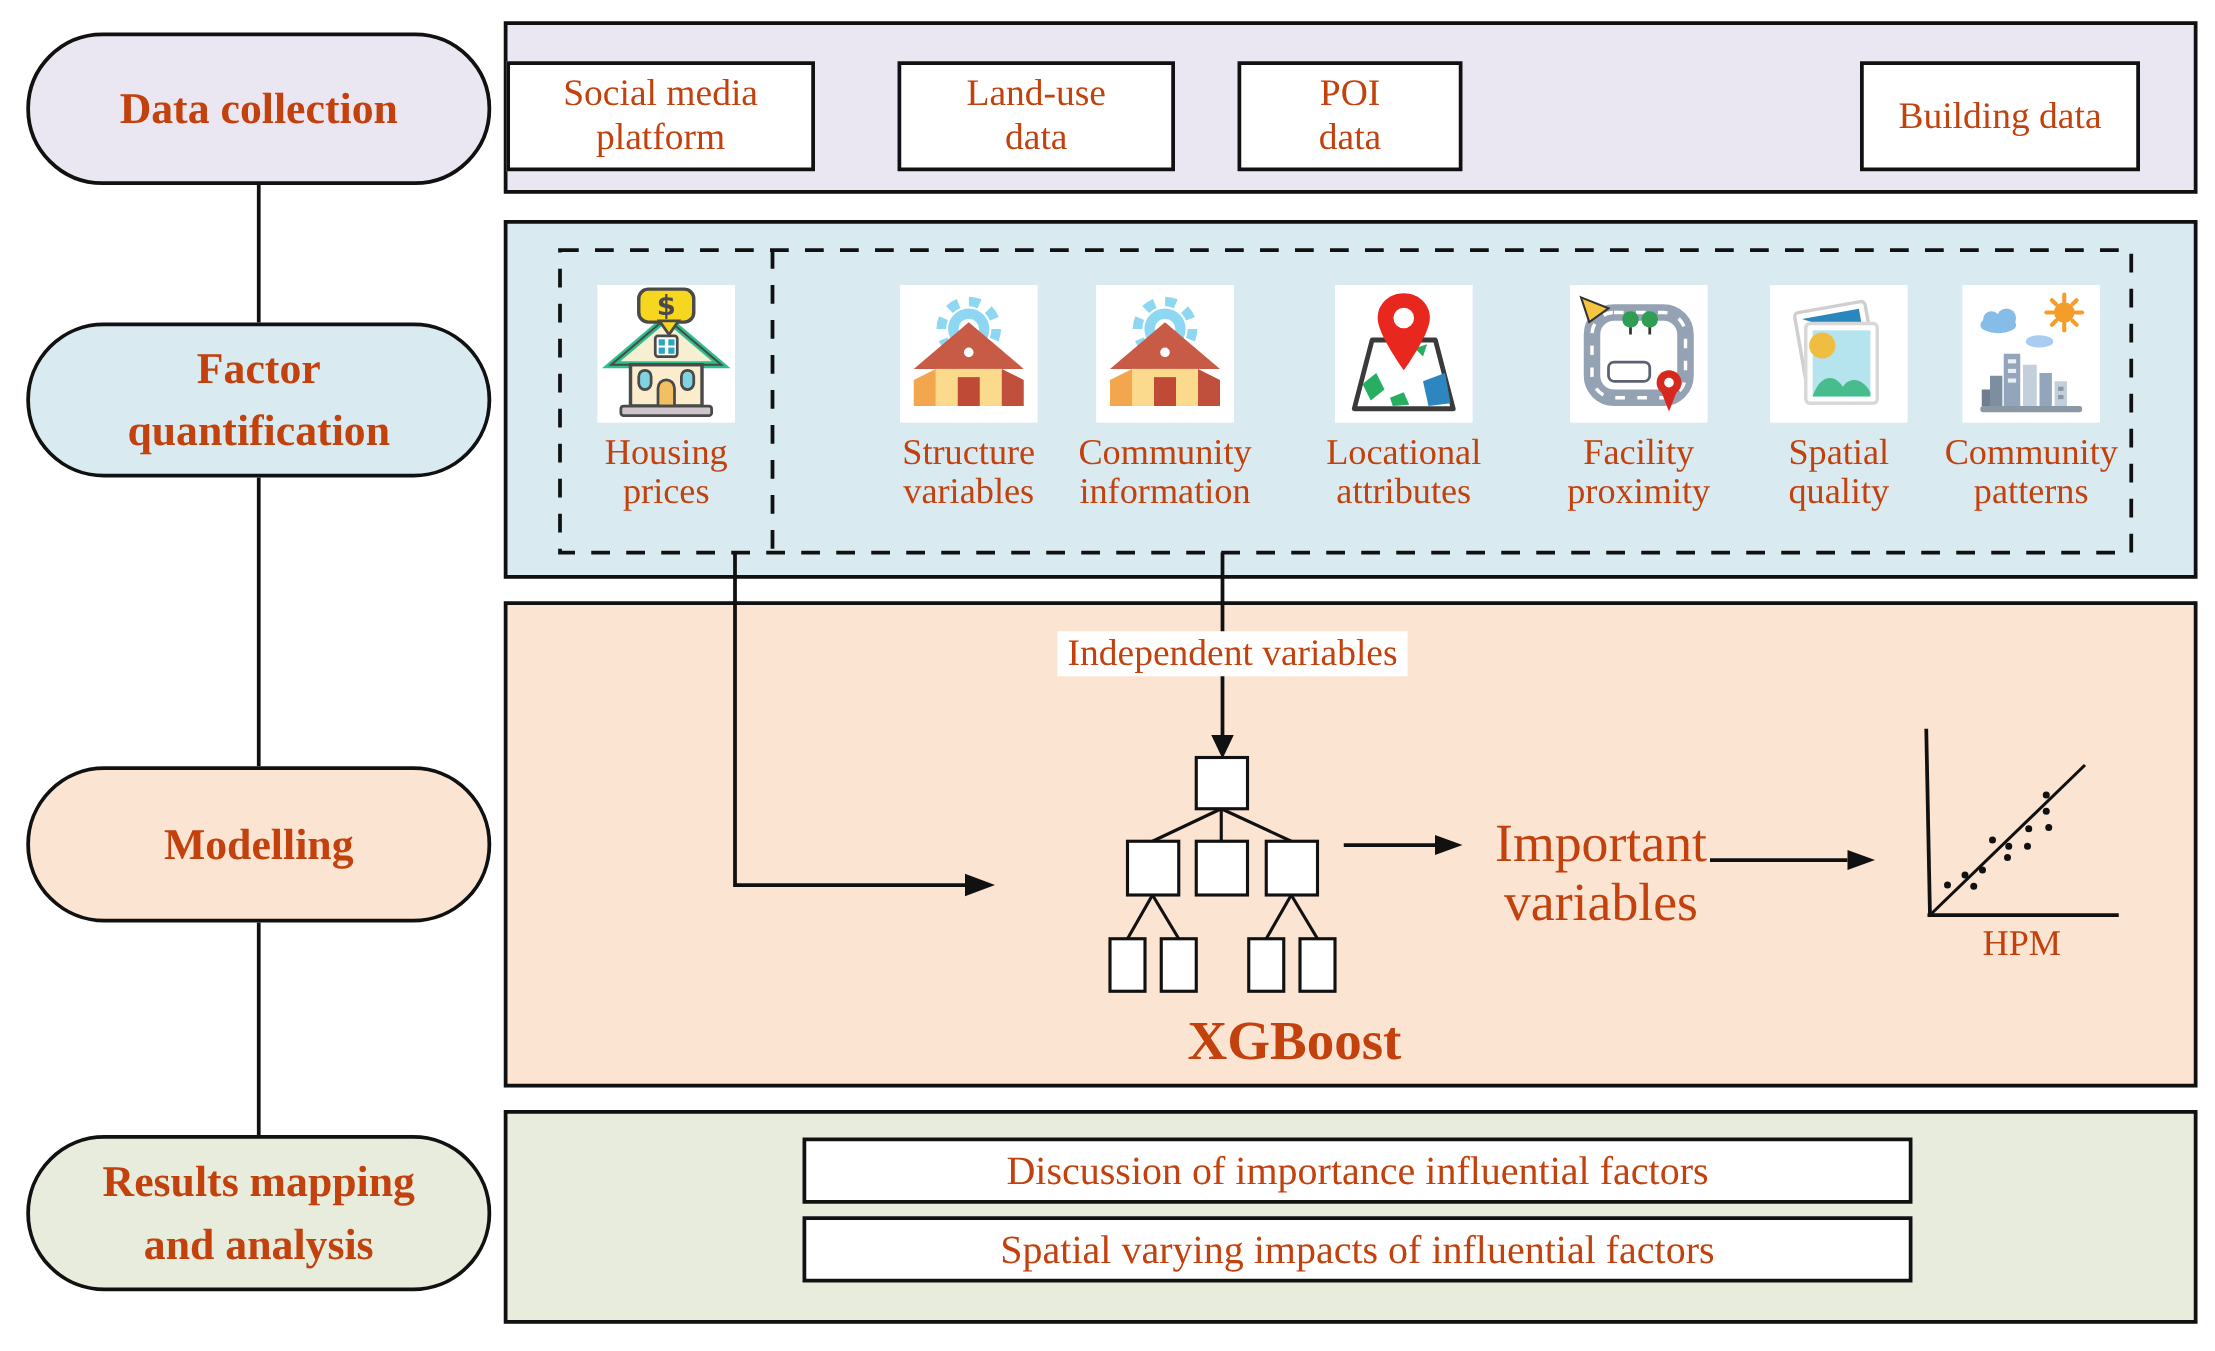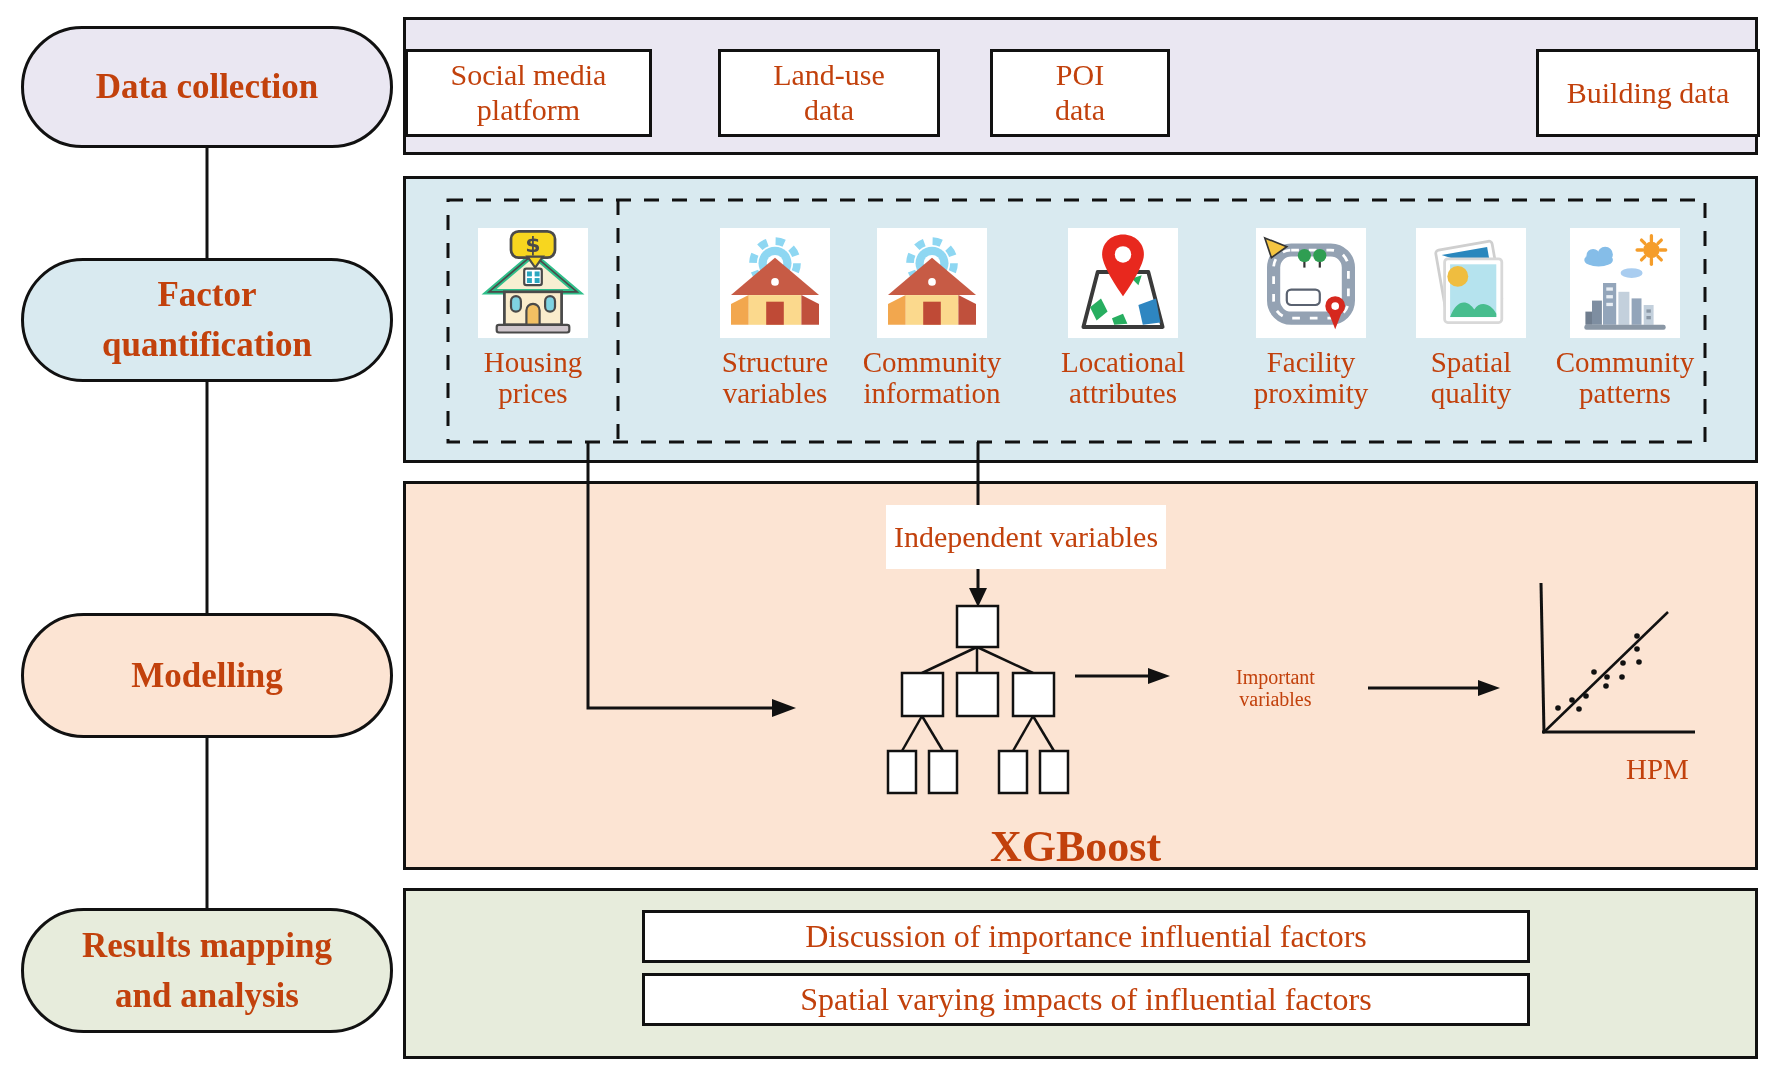--- a/index.html
+++ b/index.html
@@ -35,26 +35,26 @@
   .factor-item{
     position:absolute;top:228px;width:190px;z-index:2;
     display:flex;flex-direction:column;align-items:center;
   }
   .factor-icon{width:110px;height:110px;background:#fff;display:block;}
   .factor-label{margin-top:9px;font-size:29px;line-height:1.08;text-align:center;}
   .factor-label span{display:block;}
   
   .flow-label{
     position:absolute;background:#fff;font-size:30px;line-height:1.05;
-    padding:16px 8px;z-index:3;white-space:nowrap;margin-left:40px;
+    padding:2px 8px;z-index:3;white-space:nowrap;
   }
   #lbl-dependent{left:472px;top:659px;}
   #lbl-independent{left:846px;top:505px;}
   #lbl-xgboost{left:942px;top:808px;background:transparent;font-size:44px;font-weight:bold;}
-  #lbl-important{left:1188px;top:650px;background:transparent;font-size:20px;text-align:center;line-height:1.1;}
+  #lbl-important{left:1188px;top:650px;background:transparent;font-size:43px;text-align:center;line-height:1.1;}
   #lbl-important span{display:block;}
   #lbl-hpm{left:1578px;top:738px;background:transparent;font-size:29px;}
   .src-line{display:block;}
   
   #overlay{position:absolute;left:0;top:0;z-index:2;pointer-events:none;}
 </style>
 </head>
 <body>
 
 <div id="canvas">
@@ -84,21 +84,21 @@
     <span class="src-line">platform</span>
   </div>
   <div class="src-box" style="left:718px;width:222px;">
     <span class="src-line">Land-use</span>
     <span class="src-line">data</span>
   </div>
   <div class="src-box" style="left:990px;width:180px;">
     <span class="src-line">POI</span>
     <span class="src-line">data</span>
   </div>
-  <div class="src-box" style="left:1536px;width:224px;">
+  <div class="src-box" style="left:1488px;width:224px;">
     <span class="src-line">Building data</span>
   </div>
 
   <div class="factor-item" style="left:438px;">
     <svg class="factor-icon" viewBox="0 0 100 100">
       <rect x="0" y="0" width="100" height="100" fill="#ffffff"></rect>
       <polygon points="50,24 10,58 90,58" fill="#f7efd2" stroke="#2fbf8a" stroke-width="5"></polygon>
       <polygon points="50,24 10,58 90,58" fill="none" stroke="#4a4a4a" stroke-width="1.5"></polygon>
       <rect x="24" y="58" width="52" height="30" fill="#faeccc" stroke="#4a4a4a" stroke-width="2.5"></rect>
       <rect x="42" y="37" width="16" height="15" rx="2" fill="#ffffff" stroke="#4a4a4a" stroke-width="2"></rect>

